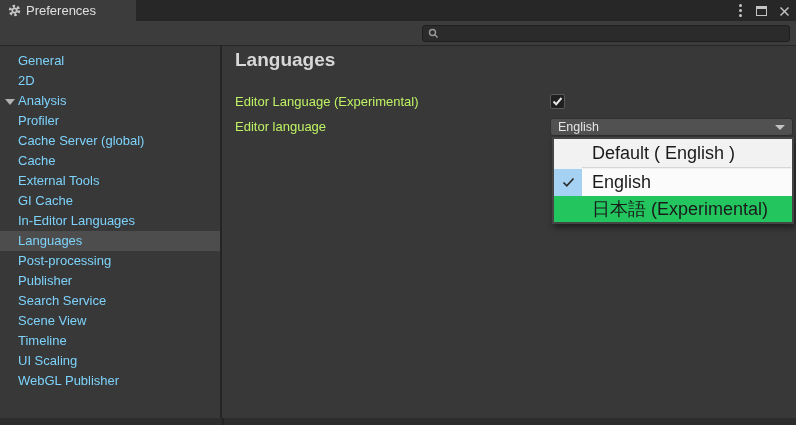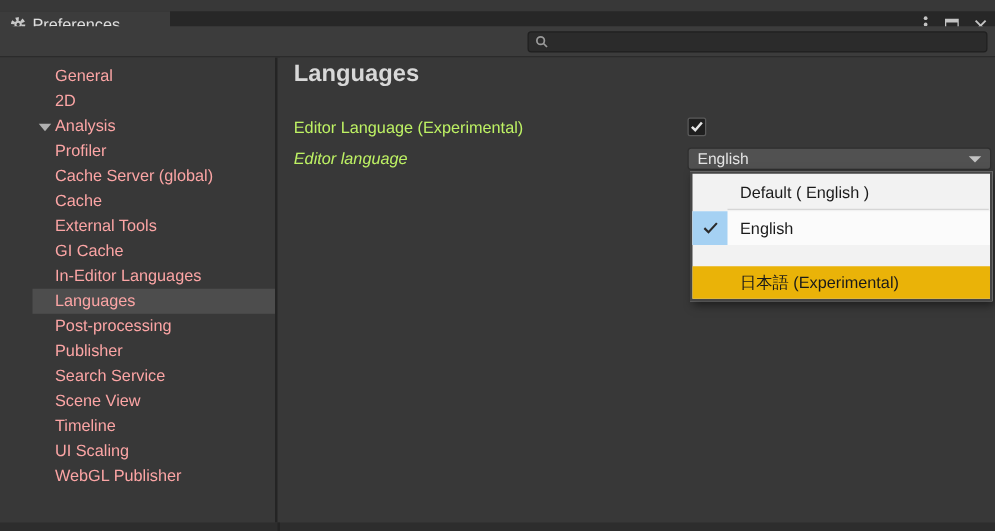--- a/index.html
+++ b/index.html
@@ -3,21 +3,21 @@
 <meta charset="utf-8">
 <style>
   * { margin:0; padding:0; box-sizing:border-box; }
   html,body { width:796px; height:425px; background:#1e1e1e; }
   .window {
     position:relative; width:796px; height:425px; overflow:hidden;
     background:#383838; color:#d2d2d2;
     font-family:"Liberation Sans","DejaVu Sans",sans-serif; font-size:13px;
   }
   
-  .tabbar { position:absolute; left:0; top:0; width:796px; height:21px; background:#272727;margin-top:9px; }
+  .tabbar { position:absolute; left:0; top:0; width:796px; height:21px; background:#272727; }
   .tab {
     position:absolute; left:0; top:0; width:136px; height:21px; background:#3c3c3c;
     display:flex; align-items:center; gap:5px; padding-left:8px; color:#e0e0e0;
   }
   .win-controls { position:absolute; right:6px; top:0; height:21px; display:flex; align-items:center; gap:12px; }
   .kebab { display:flex; flex-direction:column; gap:2px; padding:2px; cursor:pointer; }
   .kebab span { width:3px; height:3px; border-radius:50%; background:#c4c4c4; }
   .maximize { width:11px; height:10px; border:1px solid #c4c4c4; border-top-width:3px; cursor:pointer; }
   .closebtn { width:11px; height:11px; cursor:pointer; }
   
@@ -29,31 +29,31 @@
   }
   .search-field input {
     flex:1; background:transparent; border:none; outline:none;
     color:#d2d2d2; font-family:inherit; font-size:12px;
   }
   
   .sidebar {
     position:absolute; left:0; top:46px; width:222px; bottom:7px;
     background:#383838; border-right:2px solid #242424; padding-top:5px;
   }
-  .side-item { position:relative; height:20px; line-height:20px; padding-left:18px; color:#fca5a5; cursor:pointer; white-space:nowrap;margin-left:26px; }
+  .side-item { position:relative; height:20px; line-height:20px; padding-left:18px; color:#7dd3fc; cursor:pointer; white-space:nowrap; }
   .side-item.indent { }
   .side-item.selected { background:#4d4d4d; }
   .caret {
     position:absolute; left:5px; top:8px; width:0; height:0;
     border-left:5px solid transparent; border-right:5px solid transparent; border-top:6px solid #b0b0b0;
   }
   .main { position:absolute; left:224px; top:46px; right:0; bottom:7px; background:#383838; }
   .page-title { position:absolute; left:11px; top:3px; font-size:19px; font-weight:bold; color:#d8d8d8; }
   .field-label { position:absolute; left:11px; height:16px; line-height:16px; color:#bef264; }
-  .lbl-1 { top:48px; } .lbl-2 { top:73px;font-style:italic; }
+  .lbl-1 { top:48px; } .lbl-2 { top:73px; }
   .checkbox {
     position:absolute; left:326px; top:48px; width:15px; height:15px;
     background:#1f1f1f; border:1px solid #5a5a5a; border-radius:2px;
     display:flex; align-items:center; justify-content:center; cursor:pointer;
   }
   .dropdown {
     position:absolute; left:326px; top:72px; width:243px; height:18px;
     background:#515151; border:1px solid #2f2f2f; border-radius:3px;
     display:flex; align-items:center; padding:0 7px; color:#e4e4e4; font-size:12.5px; cursor:pointer;
   }
@@ -61,25 +61,25 @@
   
   .menu {
     position:absolute; left:552px; top:137px; width:242px;
     background:#f2f2f2; border:2px solid #454545; box-shadow:2px 3px 7px rgba(0,0,0,0.5);
     color:#1a1a1a; z-index:10;
   }
   .menu-item { display:flex; align-items:center; height:27px; cursor:pointer; }
   .menu-item.first { height:28px; }
   .menu-item.last { height:26px; }
   .menu-gutter { width:28px; height:100%; flex:none; display:flex; align-items:center; justify-content:center; }
-  .menu-label { padding-left:10px; font-size:13px; color:#1a1a1a; white-space:nowrap; }
+  .menu-label { padding-left:10px; font-size:18px; color:#1a1a1a; white-space:nowrap; }
   .menu-sep { height:1px; background:#d6d6d6; margin:0 1px 1px 28px; }
   .menu-item.checked-row { background:#fbfbfb; }
   .menu-item.checked-row .menu-gutter { background:#a5d1f3; }
-  .menu-item.highlighted { background:#eab308;margin-top:17px; }
+  .menu-item.highlighted { background:#22c55e; }
   
   .bottom-strip { position:absolute; left:0; right:0; bottom:0; height:7px; background:#2d2d2d; }
   .bottom-strip::after { content:""; position:absolute; left:222px; top:0; bottom:0; width:2px; background:#242424; }
 </style>
 </head>
 <body>
 
 <div class="window">
 
   <div class="tabbar">

